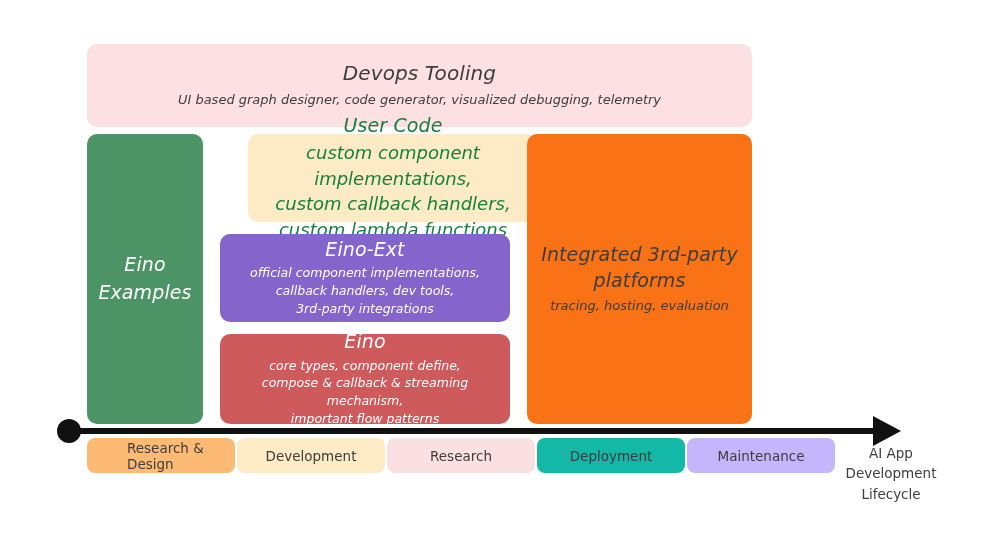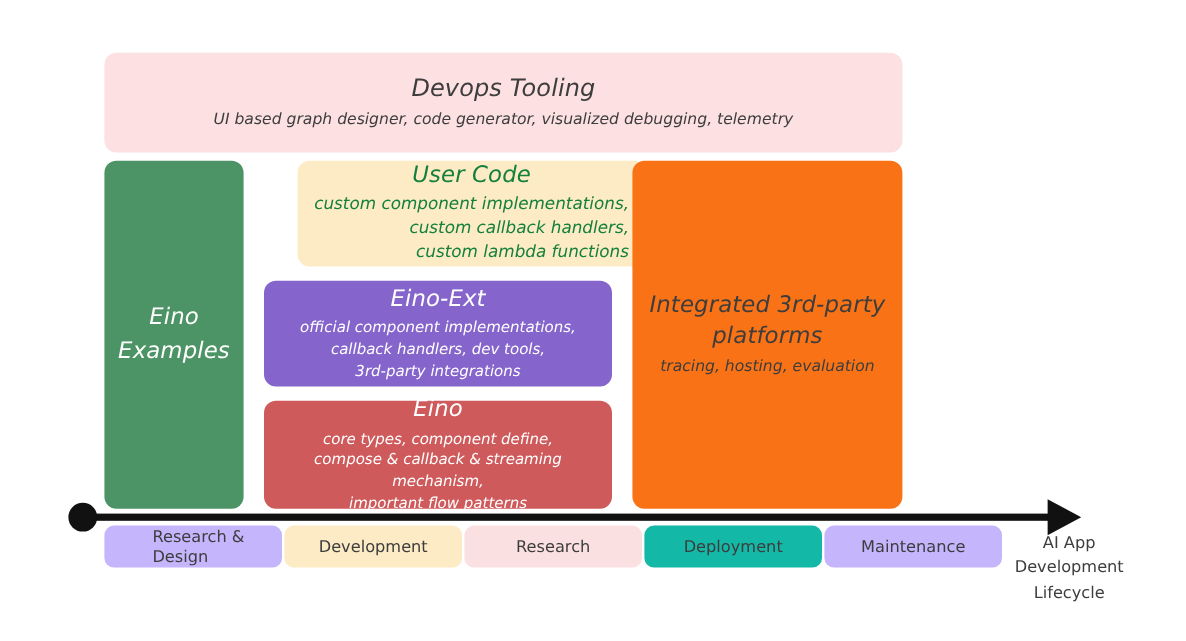--- a/index.html
+++ b/index.html
@@ -81,21 +81,21 @@
   #usercode-box {
     left: 220px;
     top: 134px;
     width: 290px;
     height: 88px;
     background: #FCEBC4;
     color: #15803d;
     margin-left: 28px;
   }
   #usercode-box .title { font-size: 19px; margin-bottom: 3px; }
-  #usercode-box .desc { font-size: 14px; text-align: right; }
+  #usercode-box .desc { font-size: 18px; }
 
   
   #einoext-box {
     left: 220px;
     top: 234px;
     width: 290px;
     height: 88px;
     background: #8564CC;
     color: #ffffff;
   }
@@ -233,21 +233,21 @@
     <div class="title">Integrated 3rd-party
 platforms</div>
     <div class="desc">tracing, hosting, evaluation</div>
   </div>
 
   <div id="axis-dot" style="background: rgb(17, 17, 17);"></div>
   <div id="axis-line" style="background: rgb(17, 17, 17);"></div>
   <div id="axis-arrowhead" style="border-left-color: rgb(17, 17, 17);"></div>
 
   <div id="lifecycle-chips">
-      <div class="chip" style="background: #c4b5fd; padding-left: 40px;">Research &amp; Design</div>
+      <div class="chip" style="background: #fdba74; padding-left: 40px;">Research &amp; Design</div>
       <div class="chip" style="background: rgb(252, 235, 196);">Development</div>
       <div class="chip" style="background: rgb(251, 224, 226);">Research</div>
       <div class="chip" style="background: #14b8a6;">Deployment</div>
       <div class="chip" style="background: #c4b5fd;">Maintenance</div>
     </div>
 
   <div id="lifecycle-caption">AI App
 Development
 Lifecycle</div>
 

